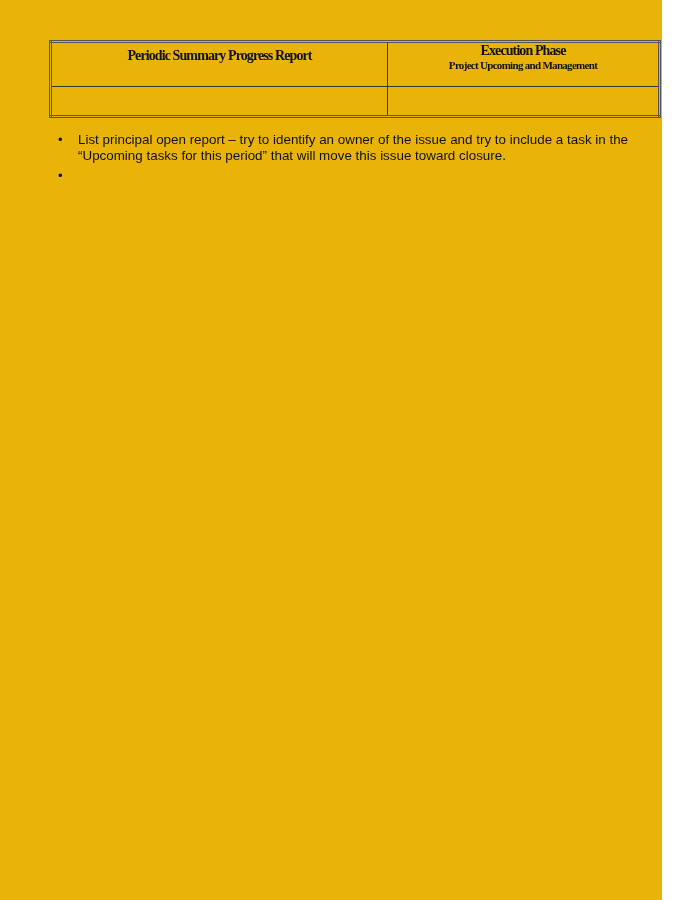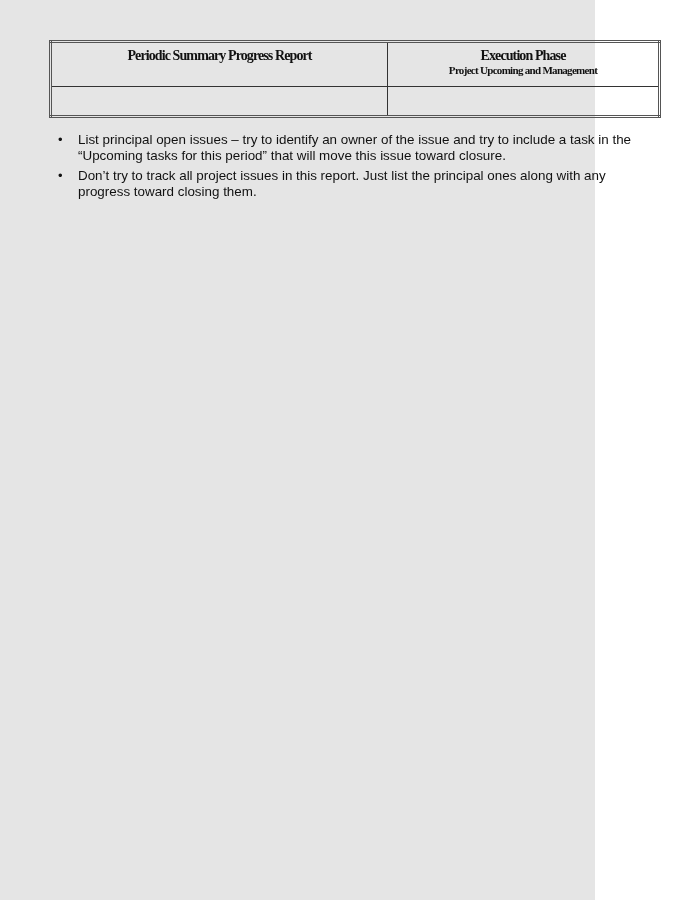--- a/index.html
+++ b/index.html
@@ -9,22 +9,22 @@
     }
     body {
       width: 695px;
       height: 900px;
       position: relative;
       overflow: hidden;
     }
     .page {
       position: absolute;
       left: 0; top: 0;
-      width: 595px; height: 900px;
-      background: #e5e5e5;
+      width: 662px; height: 900px;
+      background: #eab308;
     }
     .header-table {
       position: absolute;
       left: 49px;
       top: 40px;
       width: 612px;
       height: 75px;
       border: 3px double #555;
       box-sizing: border-box;
       border-collapse: collapse;
@@ -47,21 +47,20 @@
       color: #111;
       margin-top: 5px;
       display: block;
     }
     .title-right {
       font-family: "Liberation Serif", serif;
       font-weight: bold;
       font-size: 14px;
       letter-spacing: -0.9px;
       color: #111;
-      margin-top: 5px;
       display: block;
       line-height: 15px;
     }
     .subtitle-right {
       font-family: "Liberation Serif", serif;
       font-weight: bold;
       font-size: 11px;
       letter-spacing: -0.7px;
       color: #111;
       display: block;
@@ -110,20 +109,19 @@
     <tr class="row-blank">
       <td class="col-left"></td>
       <td class="col-right"></td>
     </tr>
   </tbody>
     </table>
 
   <ul class="bullets">
     <li>
       <span class="bullet">•</span>
-      <span>List principal open issues – try to identify an owner of the issue and try to include a task in the “Upcoming tasks for this period” that will move this issue toward closure.</span>
+      <span>List principal open report – try to identify an owner of the issue and try to include a task in the “Upcoming tasks for this period” that will move this issue toward closure.</span>
     </li>
     <li>
       <span class="bullet">•</span>
-      <span>Don’t try to track all project issues in this report.  Just list the principal ones along with any progress toward closing them.</span>
     </li>
   </ul>
 </div>
 
 </body></html>

